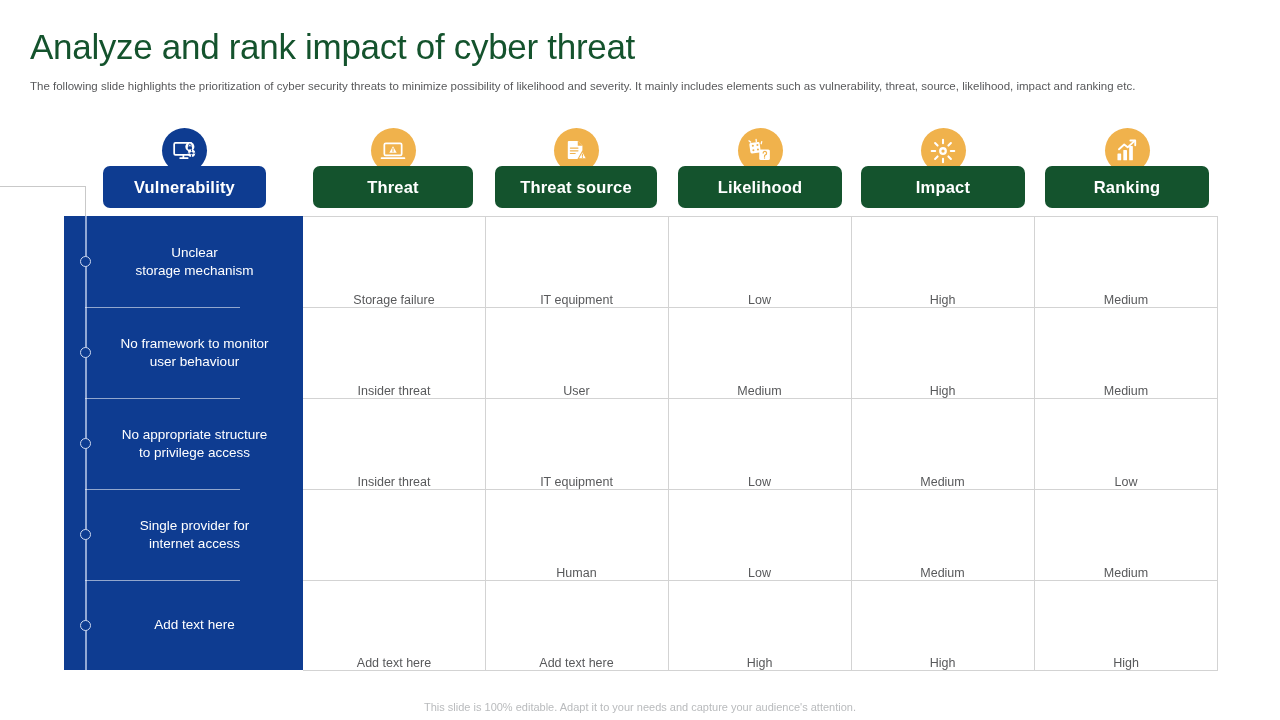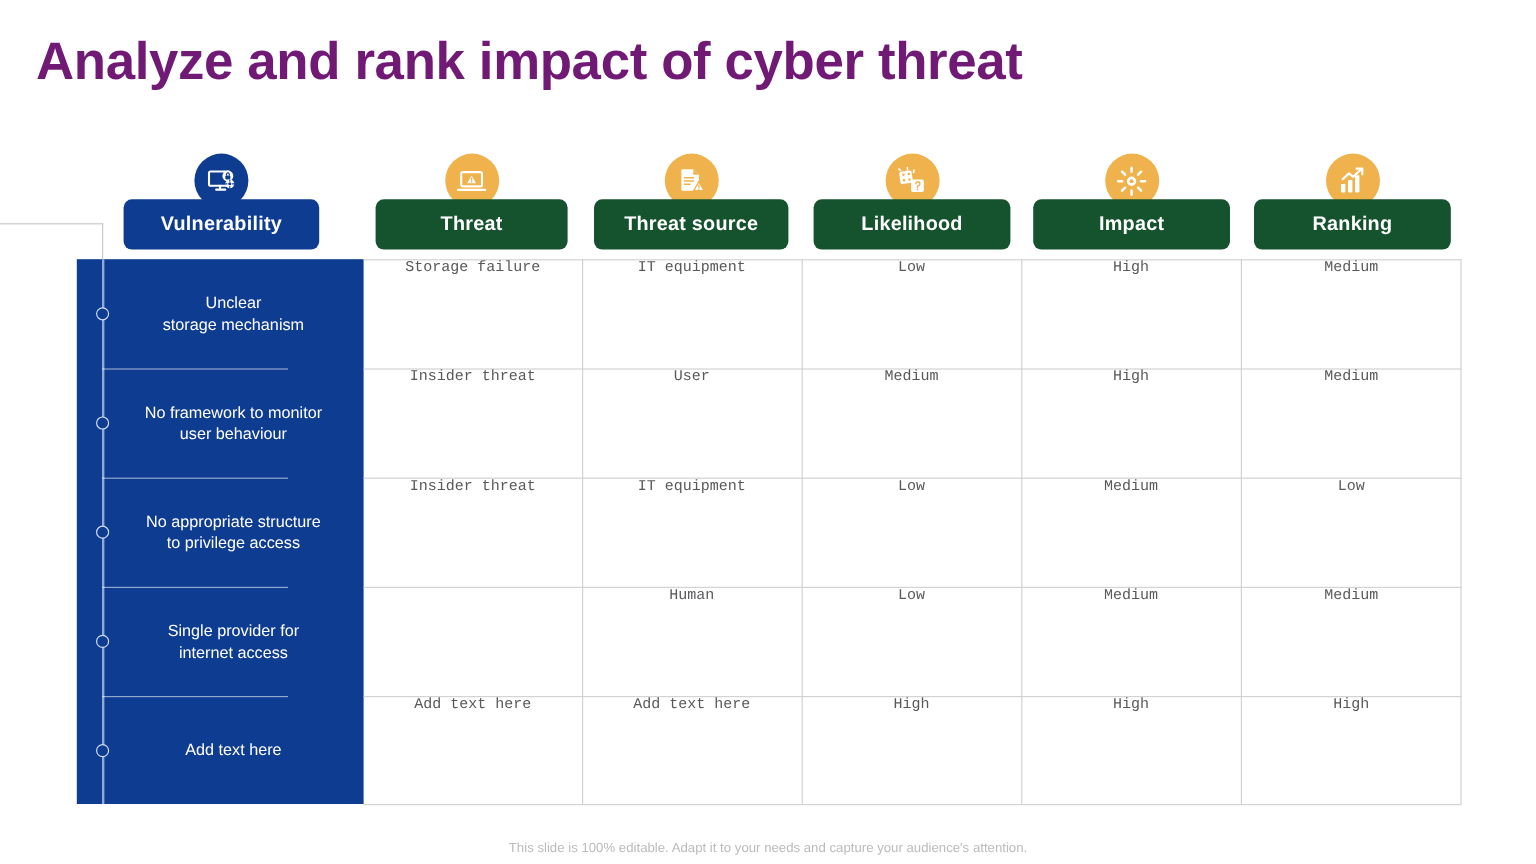--- a/index.html
+++ b/index.html
@@ -7,21 +7,21 @@
     width: 1280px; height: 720px;
     background: #ffffff;
     font-family: "Liberation Sans", sans-serif;
     overflow: hidden;
   }
   .slide { position: relative; width: 1280px; height: 720px; background: #fff; }
 
   
   .page-title {
     position: absolute; left: 30px; top: 27px;
-    font-size: 44px; font-weight: 700; color: #701a75;
+    font-size: 35px; font-weight: 400; color: #14532d;
     letter-spacing: -0.3px; white-space: nowrap;
   }
   .page-subtitle {
     position: absolute; left: 30px; top: 80px;
     font-size: 11.5px; color: #58595b; white-space: nowrap;
   }
 
   
   .elbow-h {
     position: absolute; left: 0px; top: 186px; width: 86px; height: 1px;
@@ -69,40 +69,40 @@
     position: absolute; left: 22px; width: 217px;
     display: flex; align-items: center; justify-content: center;
     text-align: center;
   }
   .vcell span {
     color: #ffffff; font-size: 13.5px; line-height: 18px;
   }
 
   .grid { position: absolute; left: 239px; top: 0; width: 915px; height: 454px; }
   .cell {
-    position: absolute; display: flex; align-items: flex-start; justify-content: center;
+    position: absolute; display: flex; align-items: flex-end; justify-content: center;
     text-align: center;
-    font-family: Liberation Mono, monospace;
   }
   .cell span { color: #58595b; font-size: 12.5px; }
   .gline-h { position: absolute; height: 1px; background: #d3d3d3; }
   .gline-v { position: absolute; width: 1px; background: #d3d3d3; }
 
   
   .footer {
     position: absolute; left: 0; top: 701px; width: 1280px;
     text-align: center; font-size: 11px; color: #b9bbbd;
   }
 </style>
 </head>
 <body>
 
 <div class="slide">
 
   <div class="page-title">Analyze and rank impact of cyber threat</div>
+  <div class="page-subtitle">The following slide highlights the prioritization of cyber security threats to minimize possibility of likelihood and severity. It mainly includes elements such as vulnerability, threat, source, likelihood, impact and ranking etc.</div>
 
   <div class="elbow-h"></div>
   <div class="elbow-v"></div>
 
   <div class="heads" id="heads">
       <div class="head-badge navy" style="left: 162px;">
         <svg width="26" height="26" viewBox="0 0 24 24" fill="none">
           <rect x="2" y="4.5" width="16" height="11" rx="1.2" stroke="#fff" stroke-width="1.6" fill="none"></rect>
           <path d="M7.5 18.5h7M10.5 15.5v3" stroke="#fff" stroke-width="1.6" stroke-linecap="round"></path>
           <circle cx="16.5" cy="8" r="4.2" fill="#fff"></circle>

